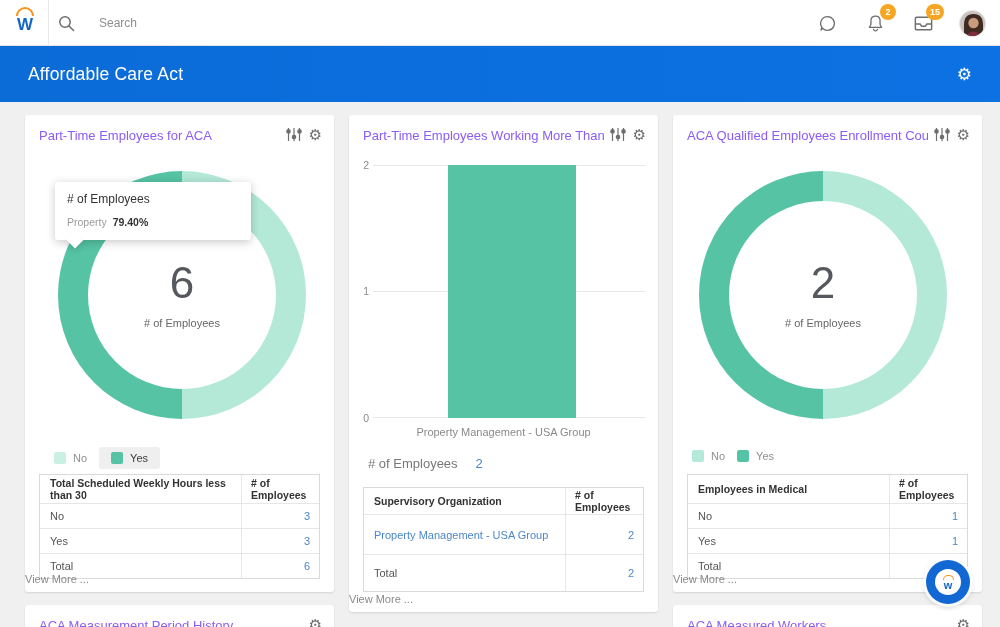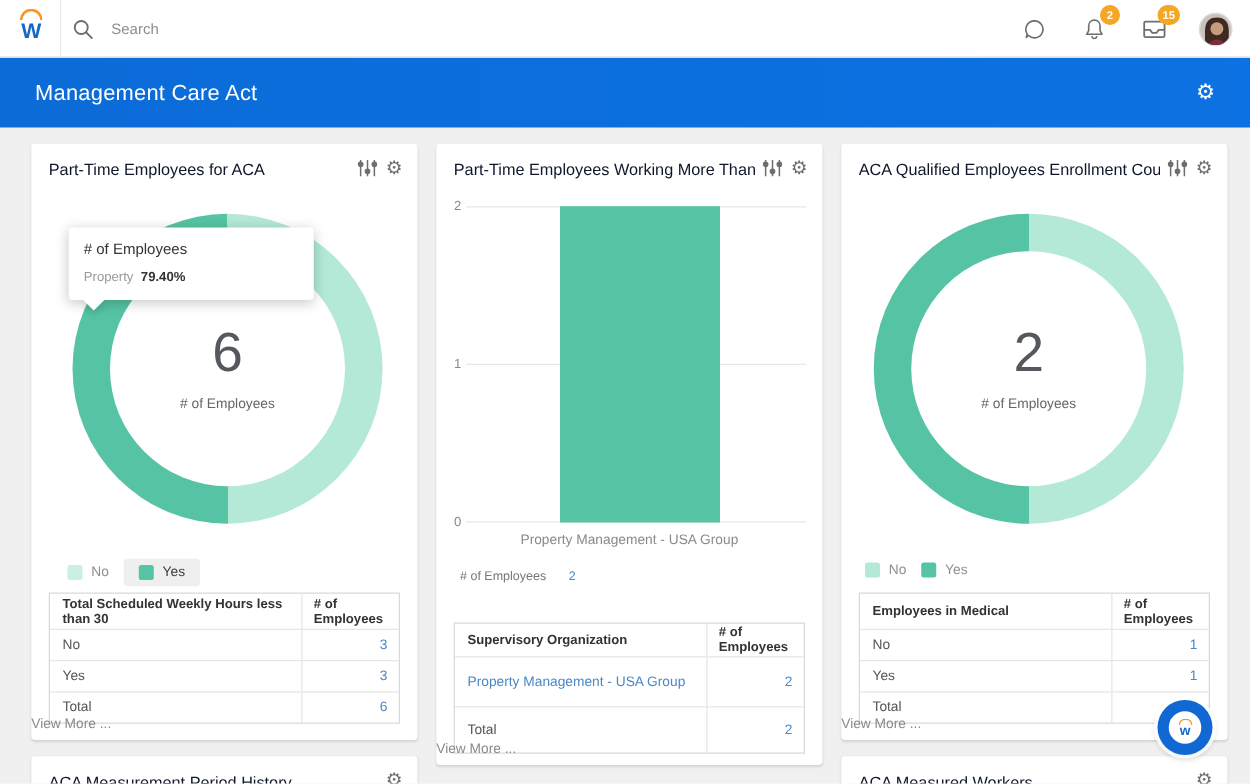--- a/index.html
+++ b/index.html
@@ -5,37 +5,37 @@
   * { margin:0; padding:0; box-sizing:border-box; }
   html,body { width:1000px; height:627px; font-family:"Liberation Sans", sans-serif; }
   #page { position:relative; width:1000px; height:627px; background:#F0F0F0; overflow:hidden; }
 
   
   .topbar { position:absolute; top:0; left:0; width:1000px; height:46px; background:#fff; border-bottom:1px solid #E3E3E3; z-index:5; }
   .logo { position:absolute; left:12px; top:7px; width:26px; height:32px; text-align:center; }
   .logo .arc { display:block; width:18px; height:9px; margin:0 auto; border:2.6px solid #F7941E; border-bottom:none; border-radius:10px 10px 0 0; }
   .logo .w { display:block; font-size:17px; font-weight:bold; color:#1467C5; line-height:18px; margin-top:0px; }
   .topbar-divider { position:absolute; left:48px; top:0; width:1px; height:46px; background:#EAEAEA; }
-  .search-area { position:absolute; left:58px; top:0; height:46px; display:flex; align-items:center; gap:14px; }
+  .search-area { position:absolute; left:58px; top:0; height:46px; display:flex; align-items:center; gap:24px; }
   .search-input { border:none; outline:none; font-size:12px; color:#444; width:300px; font-family:"Liberation Sans",sans-serif; background:transparent; }
   .search-input::placeholder { color:#8E8E8E; }
   .topbar-right { position:absolute; right:14px; top:0; height:46px; display:flex; align-items:center; gap:24px; }
   .tb-icon { position:relative; width:24px; height:24px; display:flex; align-items:center; justify-content:center; cursor:pointer; }
   .badge { position:absolute; top:-7px; right:-9px; min-width:16px; height:16px; padding:0 4px; border-radius:8px; background:var(--badge-orange,#F5A623); color:#fff; font-size:9px; font-weight:bold; display:flex; align-items:center; justify-content:center; }
   .avatar { width:27px; height:27px; border-radius:50%; overflow:hidden; border:1px solid #ddd; }
 
   
   .banner { position:absolute; top:46px; left:0; width:1000px; height:56px; background:linear-gradient(90deg,#0B6CD8,#0C71E2); display:flex; align-items:center; z-index:4; }
   .banner-title { color:#fff; font-size:17.5px; font-weight:500; margin-left:28px; letter-spacing:.2px; }
   .banner-gear { position:absolute; right:28px; top:50%; transform:translateY(-50%); color:#fff; font-size:17px; cursor:pointer; line-height:1; }
 
   
   .card { position:absolute; background:#fff; border-radius:3px; box-shadow:0 1px 2px rgba(0,0,0,.12); }
   .card-header { position:absolute; top:12px; left:14px; right:12px; display:flex; align-items:flex-start; }
-  .card-title { font-size:13px; font-weight:500; color:#0f172a; white-space:nowrap; overflow:hidden; flex:1; line-height:18px; }
+  .card-title { font-size:13px; font-weight:500; color:#8b5cf6; white-space:nowrap; overflow:hidden; flex:1; line-height:18px; }
   .card-icons { display:flex; gap:7px; align-items:center; margin-left:6px; }
   .gear-glyph { font-size:15px; color:#6E6E6E; line-height:1; cursor:pointer; }
 
   
   .donut { position:absolute; width:248px; height:248px; border-radius:50%;
            background:conic-gradient(var(--light-green,#B3E9D6) 0 50%, var(--dark-green,#56C4A4) 50% 100%); }
   .donut::after { content:''; position:absolute; inset:30px; background:#fff; border-radius:50%; }
   .donut-center { position:absolute; inset:0; z-index:2; display:flex; flex-direction:column; align-items:center; justify-content:center; }
   .donut-num { font-size:44px; font-weight:300; color:#55595E; line-height:1; }
   .donut-sub { font-size:11px; color:#666; margin-top:12px; }
@@ -69,21 +69,21 @@
   .tt-row { font-size:10.5px; color:#9A9A9A; line-height:17px; white-space:nowrap; }
   .tt-bold { color:#333; font-weight:bold; margin-left:6px; }
   .tt-blue { color:var(--link-blue,#4C87C8); font-weight:bold; margin-left:6px; }
 
   
   .plot { position:absolute; left:24px; top:50px; right:13px; height:253px; }
   .gridline { position:absolute; left:0; right:0; height:1px; background:#E7E7E7; }
   .ytick { position:absolute; width:18px; text-align:right; font-size:10.5px; color:#8A8A8A; transform:translateY(-50%); }
   .bar { position:absolute; left:75px; width:128px; bottom:0; top:0; background:var(--dark-green,#56C4A4); cursor:pointer; }
   .xlabel { position:absolute; top:311px; left:0; right:0; text-align:center; font-size:11px; color:#8A8A8A; }
-  .hover-readout { position:absolute; left:19px; top:341px; font-size:10px; color:#777; }
+  .hover-readout { position:absolute; left:19px; top:341px; font-size:13px; color:#777; }
   .hover-readout .val { color:var(--link-blue,#4C87C8); margin-left:18px; }
 
   
   .bottom-card { height:60px; }
 
   
   .assistant { position:absolute; left:926px; top:560px; width:44px; height:44px; border-radius:50%;
                background:#1268D3; box-shadow:0 0 0 3px rgba(255,255,255,.85), 0 2px 6px rgba(0,0,0,.3);
                display:flex; align-items:center; justify-content:center; cursor:pointer; z-index:8; }
   .assistant-inner { width:26px; height:26px; background:#fff; border-radius:50%; display:flex; flex-direction:column; align-items:center; justify-content:center; }
@@ -137,21 +137,21 @@
           <rect width="27" height="27" fill="#C9C2BD"></rect>
           <path d="M4 27 L4 14 Q4 3 13.5 3 Q23 3 23 14 L23 27 Z" fill="#3E2A20"></path>
           <circle cx="13.5" cy="12" r="5.2" fill="#C99B7D"></circle>
           <path d="M5 27 Q8 20.5 13.5 20.5 Q19 20.5 22 27 Z" fill="#7E2D3C"></path>
         </svg>
       </div>
     </div>
   </div>
 
   <div class="banner">
-    <div class="banner-title">Management Care Act</div>
+    <div class="banner-title">Affordable Care Act</div>
     <div class="banner-gear">⚙</div>
   </div>
 
   <div class="card" style="left:25px; top:115px; width:309px; height:477px;">
     <div class="card-header">
       <div class="card-title">Part-Time Employees for ACA</div>
       <div class="card-icons">
         <svg class="icon" width="16" height="15" viewBox="0 0 16 15">
           <g stroke="#6E6E6E" stroke-width="1.2" fill="#6E6E6E">
             <line x1="2.5" y1="1" x2="2.5" y2="14"></line>
@@ -239,21 +239,21 @@
     </div>
     <div class="ytick" style="left:4px; top:50px;  width:16px;">2</div>
     <div class="ytick" style="left:4px; top:176px; width:16px;">1</div>
     <div class="ytick" style="left:4px; top:303px; width:16px;">0</div>
     <div class="xlabel">Property Management - USA Group</div>
 
     <div class="hover-readout">
       <span># of Employees</span><span class="val">2</span>
     </div>
 
-    <div class="tbl" style="top:372px;margin-top:11px;">
+    <div class="tbl" style="top:372px;">
       <div class="trow thead h26">
         <div class="tc1">Supervisory Organization</div>
         <div class="tc2"># of Employees</div>
       </div>
       <div class="trow h40">
         <div class="tc1 cell-link">Property Management - USA Group</div>
         <div class="tc2 num-link">2</div>
       </div>
       <div class="trow h37">
         <div class="tc1">Total</div>

